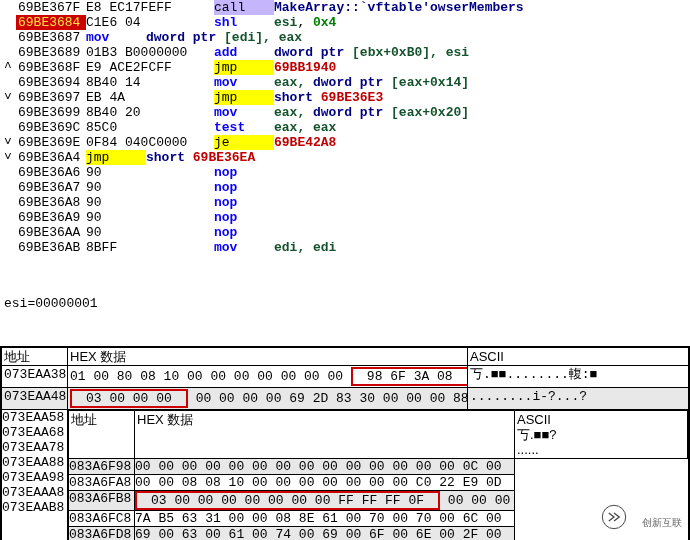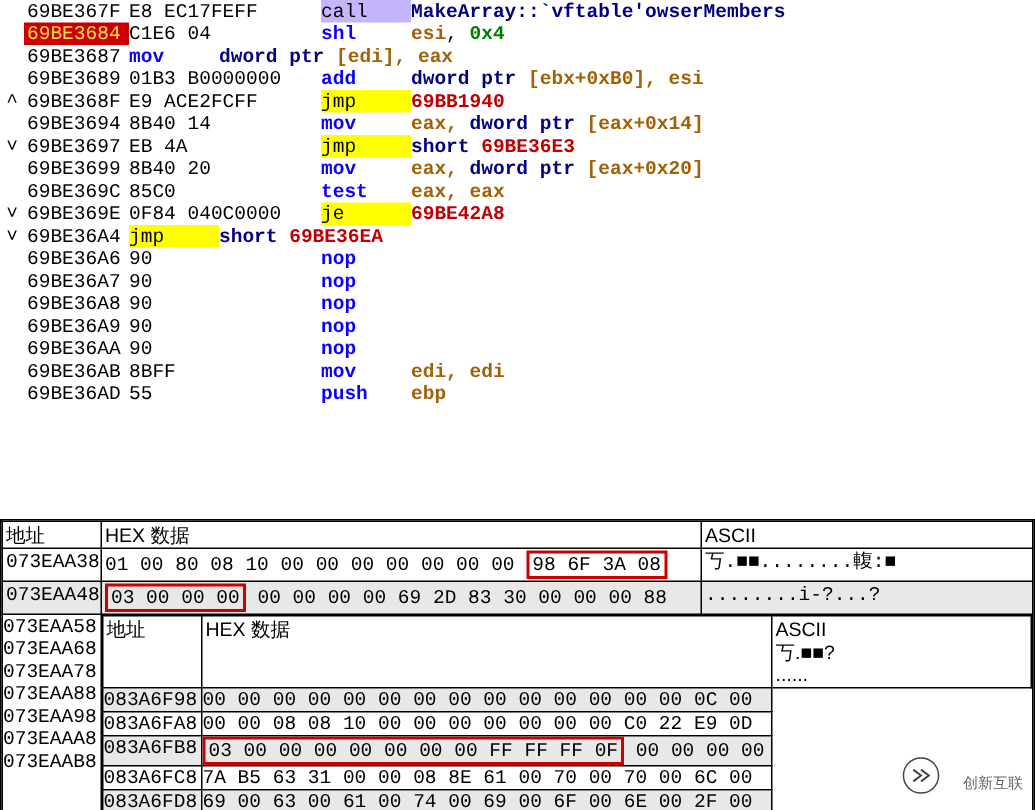--- a/index.html
+++ b/index.html
@@ -17,31 +17,31 @@
   .bytes { width:128px; font-family:"Courier New",monospace; }
   .mnemonic { width:60px; color:#000; }
   .operands { flex:1; min-width:0; overflow:hidden; white-space:nowrap; }
   .hl-red-bg { background:#c00; color:#fde047; }
   .hl-cyan { background:#c4b5fd; }
   .hl-yellow { background:#ffff00; }
   .op-blue { color:#0a00ff; font-weight:bold; }
   .op-nav { color:#000080; font-weight:bold; }
   .op-red { color:#c00000; font-weight:bold; }
   .op-green { color:#008000; font-weight:bold; }
-  .op-norm { color:#a16207; font-weight:bold; }
+  .op-norm { color:#14532d; font-weight:bold; }
   .reg-line { padding:1px 4px; font-family:"Courier New",monospace;margin-top:25px; }
   .sep { height:1px; background:#000; margin:1px 0 10px 0; }
   
   .dump1 { border:1px solid #000; margin-top:34px; }
   .dump1 table { border-collapse:collapse; width:100%; table-layout:fixed; }
   .dump1 th, .dump1 td { border:1px solid #000; font-family:"Courier New",monospace; padding:1px 2px; text-align:left; vertical-align:top; white-space:nowrap; overflow:hidden; }
   .dump1 th { font-family: "SimSun","MS Song",sans-serif; font-weight:normal; font-size:13px; }
   .rowA td, .rowA th { background:#fff; }
   .rowB td, .rowB th { background:#e8e8e8; }
-  .red-box { border:2px solid #c00; display:inline-block; padding:0 2px; }
+  .red-box { border:2px solid #c00; display:inline-block; padding:0 14px; }
   
   .dump2-wrap td { padding:0 !important; }
   .dump2 { width:100%; border-collapse:collapse; table-layout:fixed; }
   .dump2 th, .dump2 td { border:1px solid #000; font-family:"Courier New",monospace; padding:1px 2px; white-space:nowrap; overflow:hidden; }
   .dump2 th { font-family:"SimSun","MS Song",sans-serif; font-weight:normal; }
   .watermark {
     position:absolute; right:4px; bottom:8px;
     display:flex; align-items:flex-end; gap:15px;
     font-family: "Microsoft YaHei", sans-serif; font-size:10px; color:#666;
     background:rgba(255,255,255,.8); padding:2px 4px;
@@ -162,27 +162,20 @@
         <span class="bytes">90</span>
         <span class="mnemonic op-blue">nop</span>
         <span class="operands"></span>
       </div>
       <div class="disasm-row">
         <span class="gutter"></span>
         <span class="addr">69BE36AB</span>
         <span class="bytes">8BFF</span>
         <span class="mnemonic op-blue">mov</span>
         <span class="operands"><span class="op-norm">edi, edi</span></span>
-      </div>
-      <div class="disasm-row">
-        <span class="gutter"></span>
-        <span class="addr">69BE36AD</span>
-        <span class="bytes">55</span>
-        <span class="mnemonic op-blue">push</span>
-        <span class="operands"><span class="op-norm">ebp</span></span>
       </div>
     </div>
   <div class="disasm-row">
       <span class="gutter"></span>
       <span class="addr"></span>
       <span class="bytes"></span>
       <span class="mnemonic"></span>
       <span class="operands"></span>
   </div>
   <div class="reg-line">esi=00000001</div>

